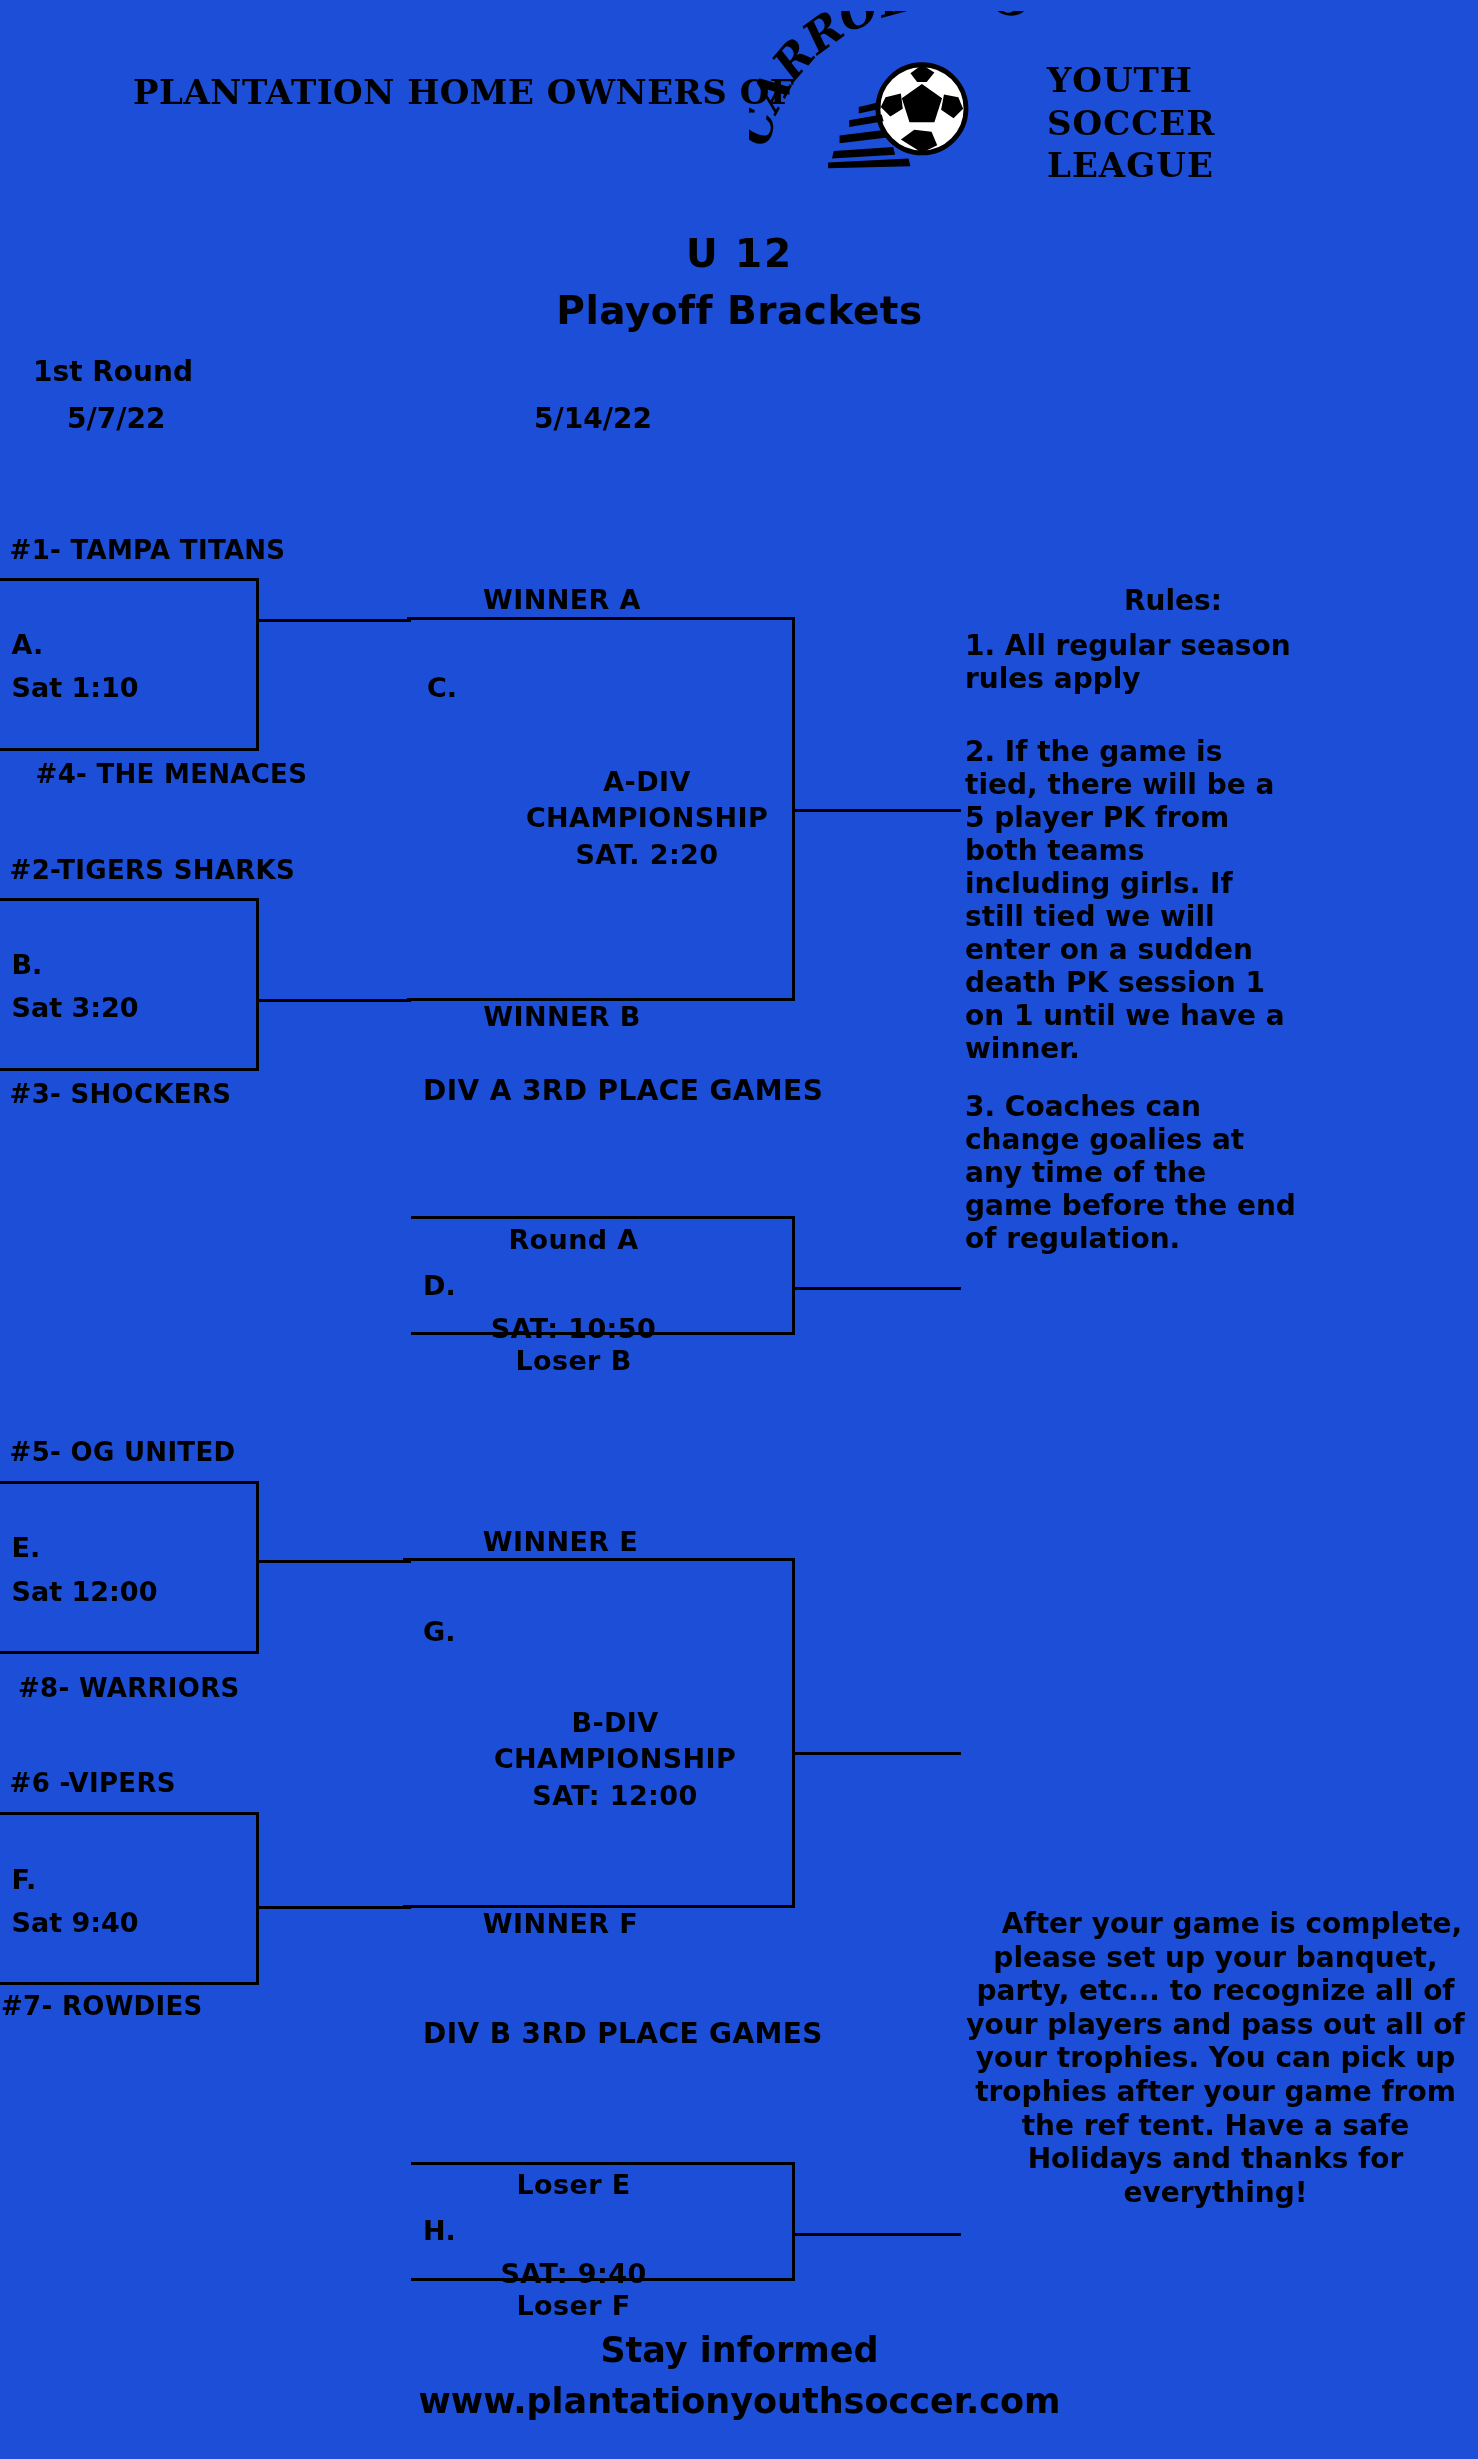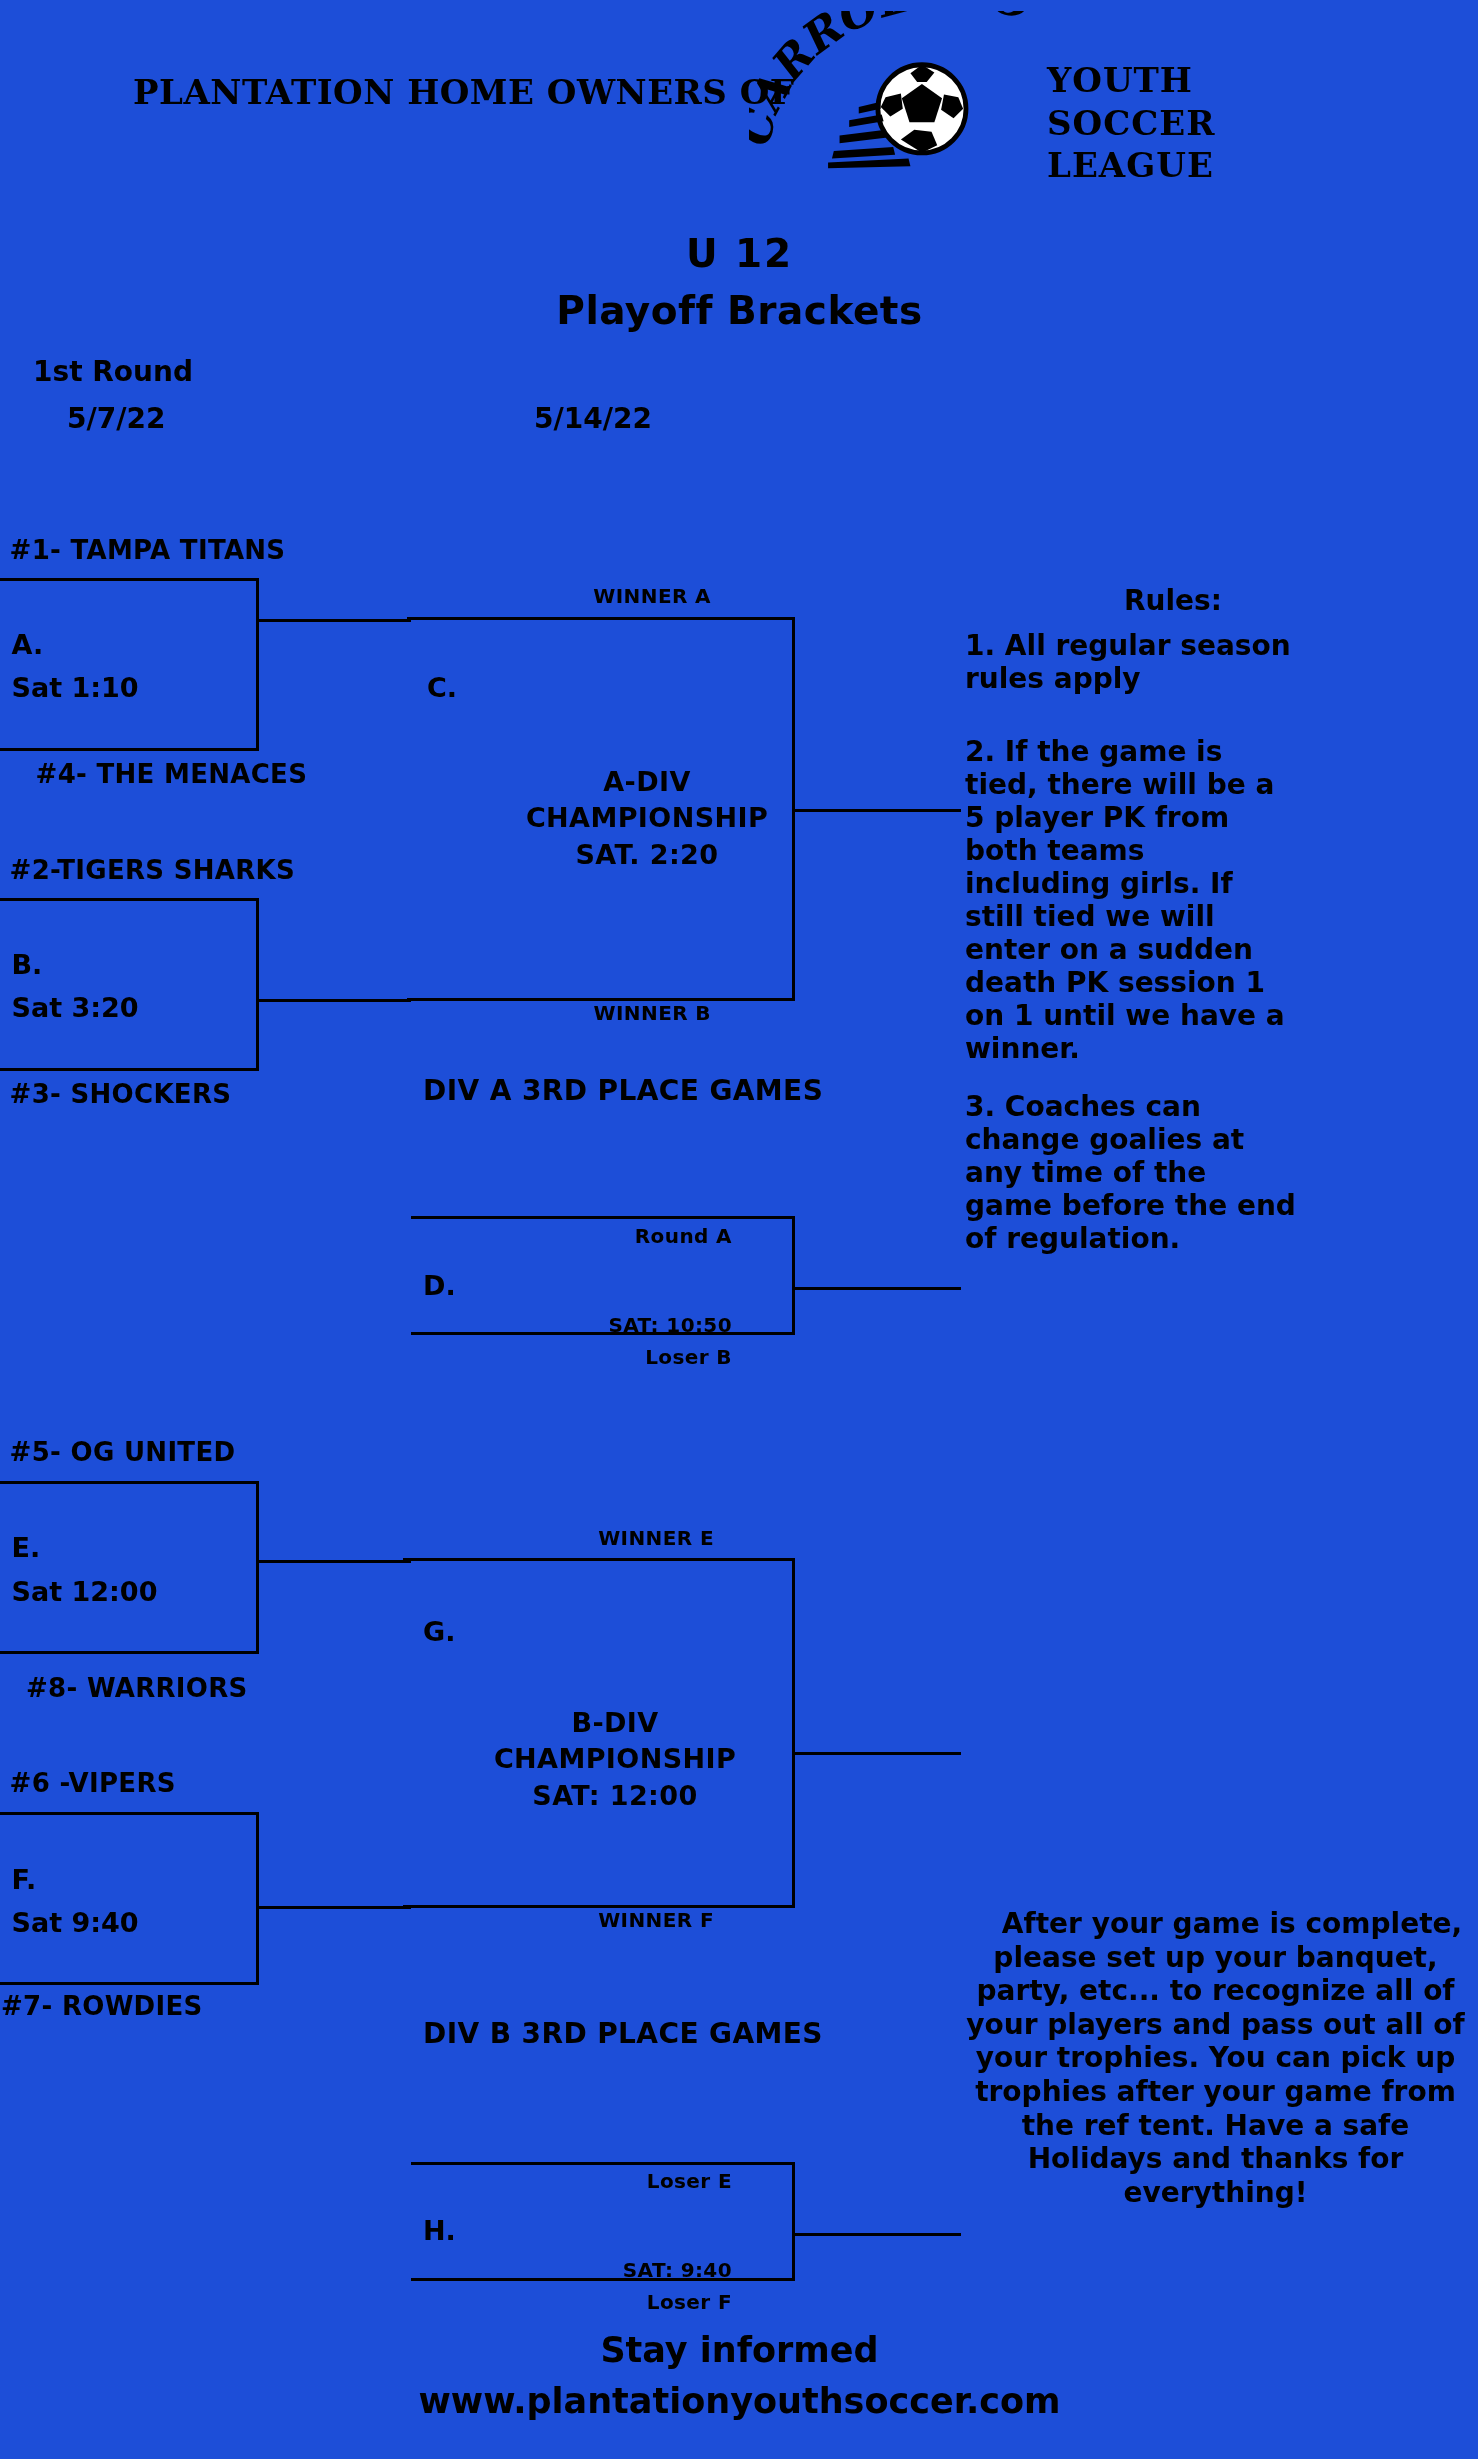--- a/index.html
+++ b/index.html
@@ -118,23 +118,23 @@
     font-size: 27px;
     font-weight: bold;
   }
   .connector {
     position: absolute;
     border-top: 3.8px solid #000;
     height: 0;
   }
   .label-center {
     position: absolute;
-    font-size: 20px;
-    font-weight: bold;
-    text-align: right;
+    font-size: 27px;
+    font-weight: bold;
+    text-align: center;
     letter-spacing: 0.4px;
   }
   .champ-title {
     position: absolute;
     font-size: 27px;
     font-weight: bold;
     text-align: center;
     line-height: 1.35;
     letter-spacing: 0.4px;
   }
@@ -271,21 +271,21 @@
 
   <div class="section-head" style="left:423px; top:1074px;">DIV A 3RD PLACE GAMES</div>
   <div class="matchbox openleft" style="left:411px; top:1216px; width:384px; height:119px;"></div>
   <div class="label-center" style="left:415px; top:1224px; width:317px;">Round A</div>
   <div class="game-letter" style="left:423px; top:1270px;">D.</div>
   <div class="label-center" style="left:415px; top:1313px; width:317px;">SAT: 10:50</div>
   <div class="label-center" style="left:415px; top:1345px; width:317px;">Loser B</div>
   <div class="connector" style="left:792px; top:1287px; width:169px;"></div>
 
   <div class="seed" style="left:9.6px; top:1437px;">#5- OG UNITED</div>
-  <div class="seed" style="left:26px; top:1673px;">#8- WARRIORS</div>
+  <div class="seed" style="left:18px; top:1673px;">#8- WARRIORS</div>
   <div class="seed" style="left:9.6px; top:1768px;">#6 -VIPERS</div>
   <div class="seed" style="left:1px; top:1991px;">#7- ROWDIES</div>
 
   <div class="matchbox openleft" style="left:-3.8px; top:1481px; width:263px; height:173px;"></div>
   <div class="game-letter" style="left:11.5px; top:1532px;">E.</div>
   <div class="game-time" style="left:11.5px; top:1576px;">Sat 12:00</div>
 
   <div class="matchbox openleft" style="left:-3.8px; top:1812px; width:263px; height:173px;"></div>
   <div class="game-letter" style="left:11.5px; top:1864px;">F.</div>
   <div class="game-time" style="left:11.5px; top:1907px;">Sat 9:40</div>

